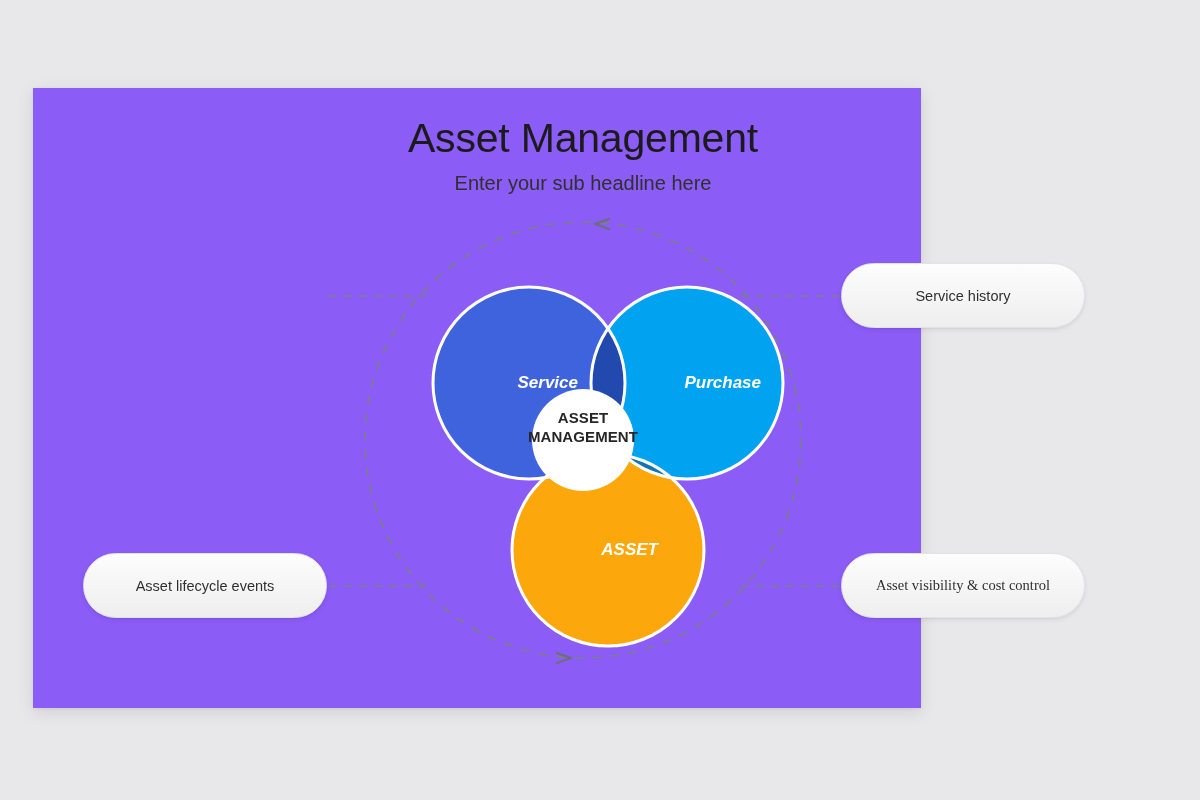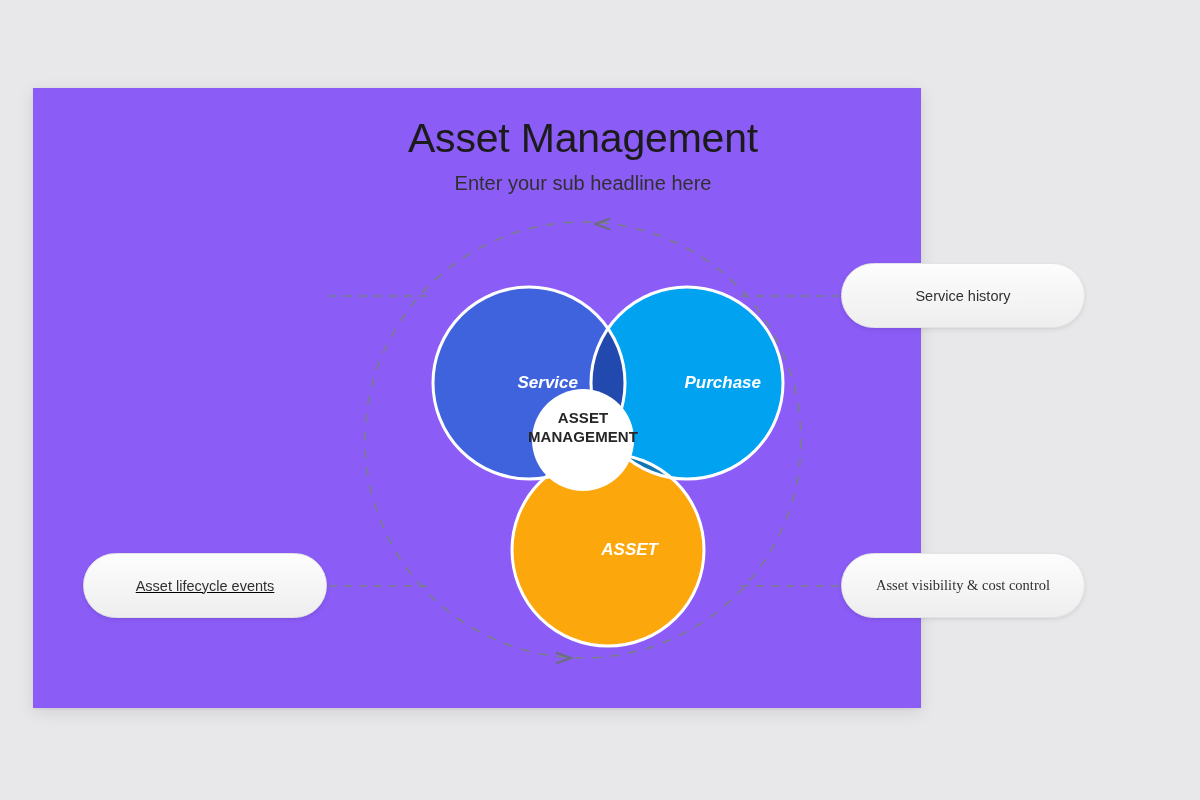--- a/index.html
+++ b/index.html
@@ -103,21 +103,21 @@
     align-items: center;
     justify-content: center;
     box-sizing: border-box;
   }
   .pill span {
     font-size: 14.5px;
     color: #303030;
     white-space: nowrap;
   }
   .pill.p-tl { left: 50px;  top: 175px; width: 244px; }
-  .pill.p-bl { left: 50px;  top: 465px; width: 244px; text-decoration: underline; }
+  .pill.p-bl { left: 50px;  top: 465px; width: 244px; }
   .pill.p-tr { left: 808px; top: 175px; width: 244px; }
   .pill.p-br { left: 808px; top: 465px; width: 244px; font-family: Liberation Serif, serif; }
 </style>
 </head>
 <body>
 
 <div class="slide-card">
 
   <div class="title">Asset Management</div>
   <div class="subtitle">Enter your sub headline here</div>

